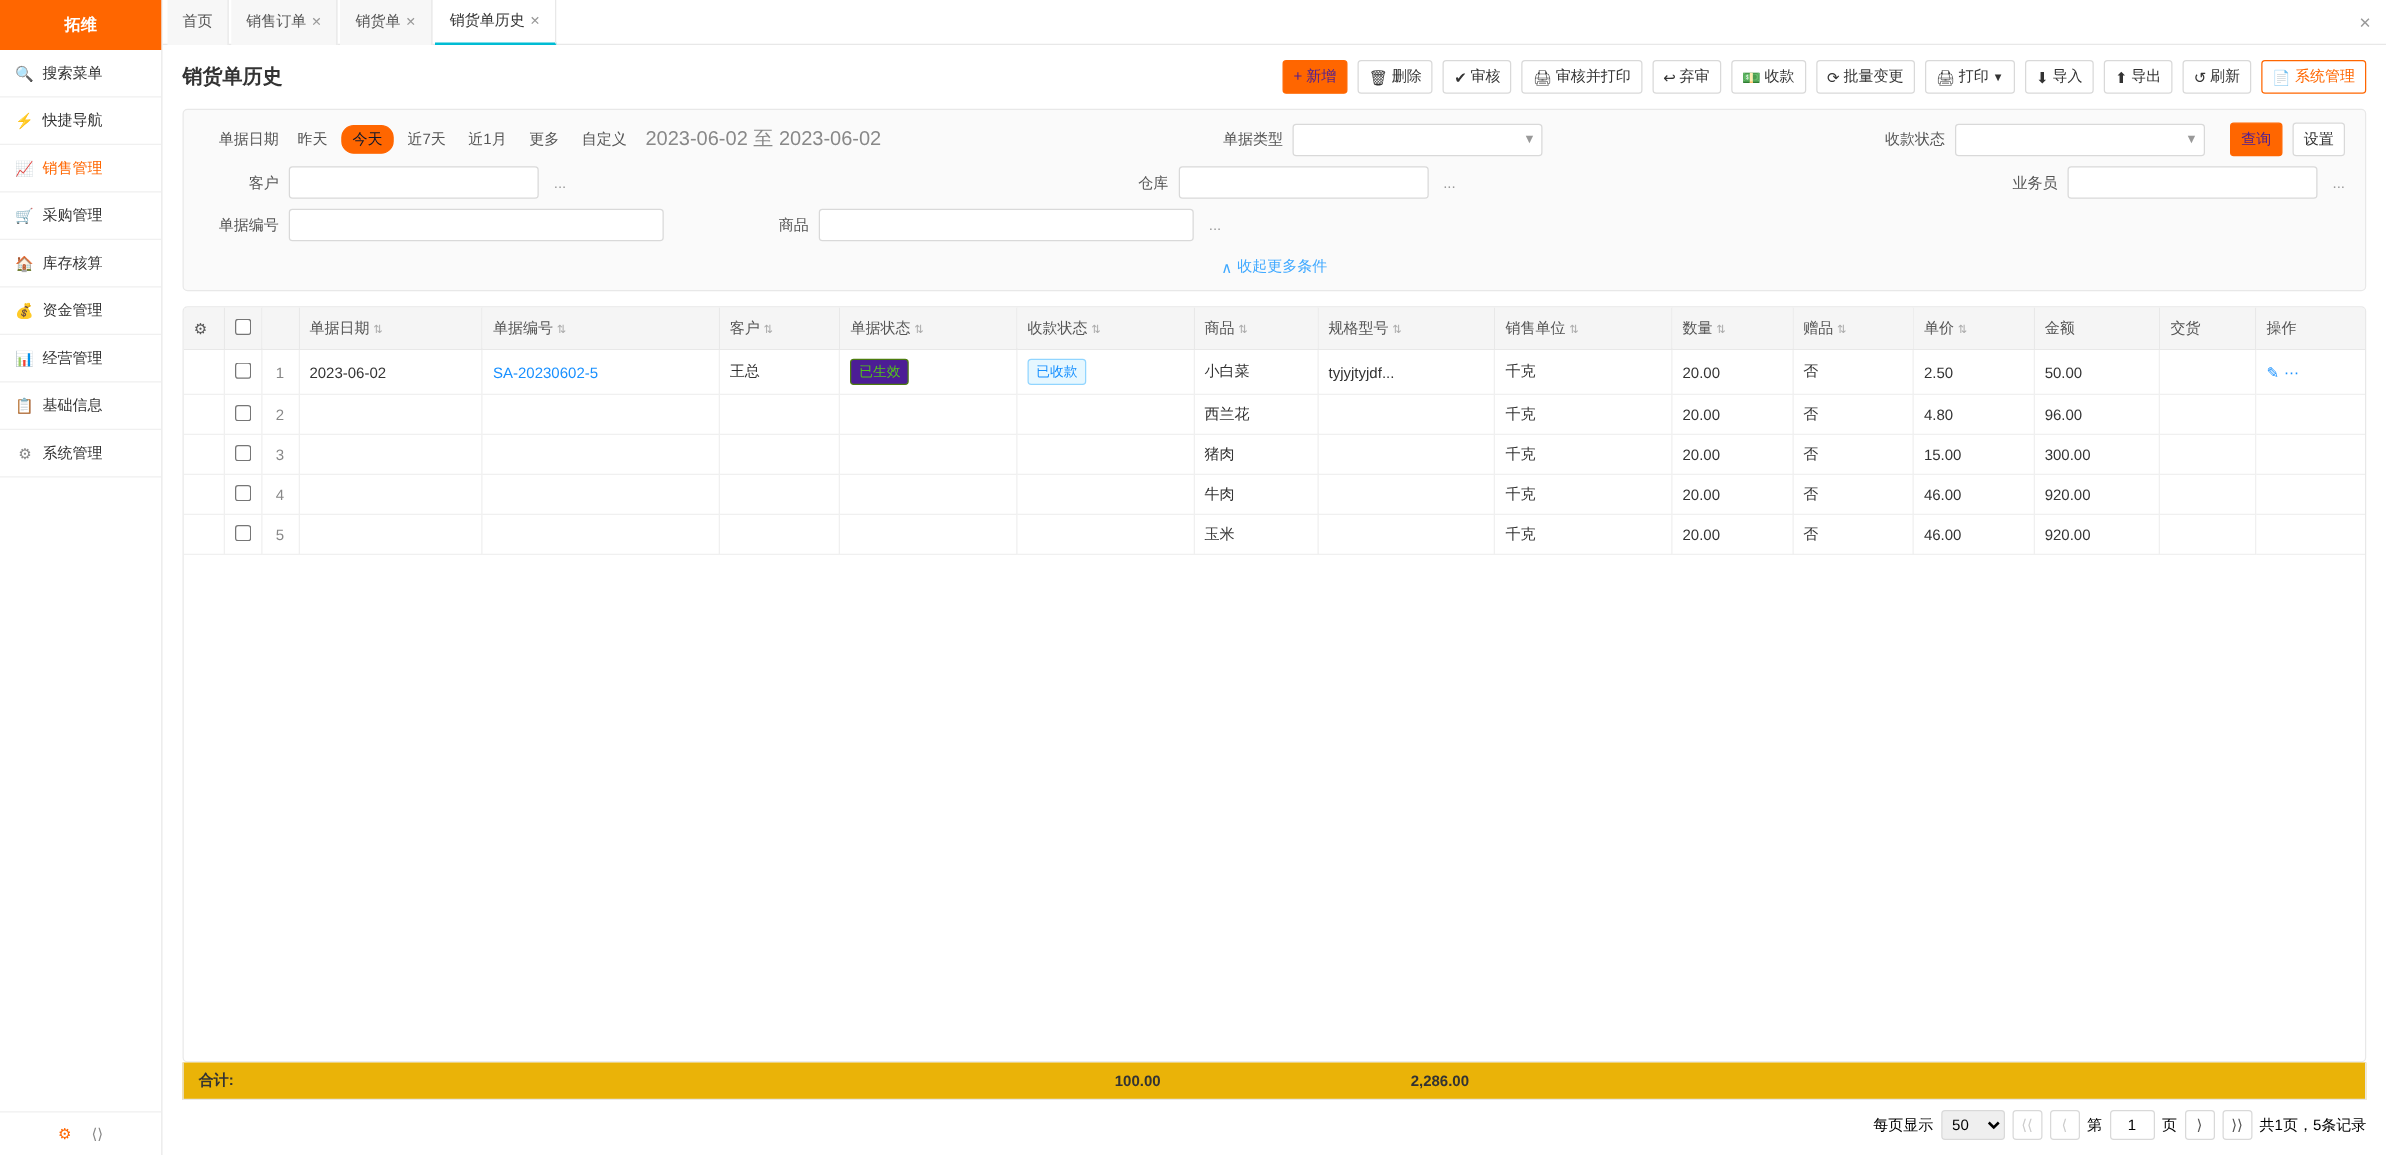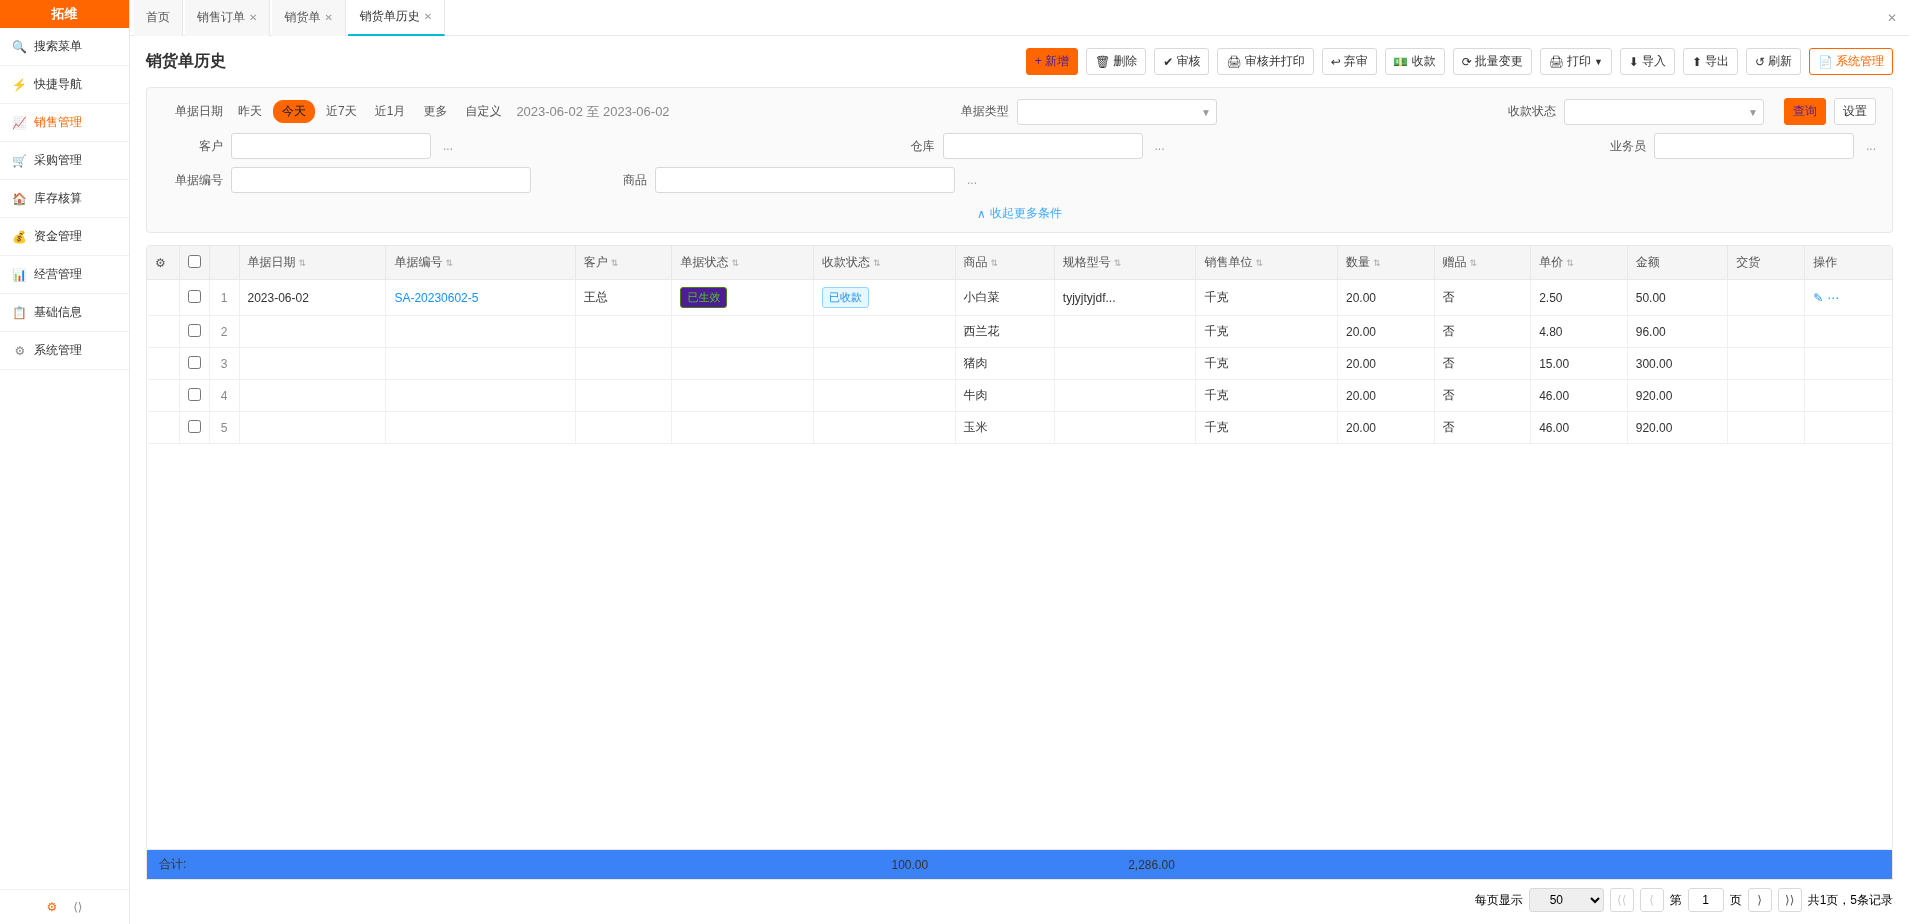--- a/index.html
+++ b/index.html
@@ -9,21 +9,21 @@
     .sidebar {
       width: 130px;
       background: #fff;
       border-right: 1px solid #e8e8e8;
       display: flex;
       flex-direction: column;
       height: 100%;
       flex-shrink: 0;
     }
     .sidebar-logo {
-      height: 28px;
+      height: 40px;
       background: #ff6600;
       display: flex;
       align-items: center;
       justify-content: center;
       color: #fff;
       font-size: 13px;
       font-weight: bold;
     }
     .sidebar-item {
       display: flex;
@@ -128,21 +128,21 @@
       border: 1px solid #d9d9d9; border-radius: 3px;
       padding: 3px 8px; height: 26px; width: 180px;
       outline: none; background: #fff;
     }
     .date-group { display: flex; align-items: center; gap: 4px; }
     .date-tag {
       padding: 2px 6px; border-radius: 3px; cursor: pointer;
       border: 1px solid transparent; color: #555;
     }
     .date-tag.active { color: #0f172a; background: #ff6600; border-color: #ff6600; border-radius: 10px; padding: 2px 8px; }
-    .date-range { color: #888; font-size: 13px; }
+    .date-range { color: #888; font-size: 16px; }
     .filter-select-wrap { position: relative; display: inline-block; }
     .filter-select {
       border: 1px solid #d9d9d9; border-radius: 3px;
       padding: 3px 24px 3px 8px; height: 26px; width: 200px;
       outline: none; background: #fff; appearance: none; cursor: pointer;
     }
     .select-arrow { position: absolute; right: 6px; top: 50%; transform: translateY(-50%); color: #999; pointer-events: none; font-size: 10px; }
     .filter-dots { color: #999; cursor: pointer; margin-left: 4px; }
     .collapse-btn {
       display: flex; align-items: center; gap: 4px;
@@ -172,31 +172,32 @@
       font-size: 11px; white-space: nowrap;
     }
     .status-active { background: #4c1d95; color: #52c41a; border: 1px solid #4d7c0f; }
     .status-paid { background: #e6f7ff; color: #1890ff; border: 1px solid #91d5ff; }
     .action-btn { color: #1890ff; cursor: pointer; margin-right: 4px; }
     .link-text { color: #1890ff; cursor: pointer; }
 
     
     .table-footer {
       display: flex; align-items: center; justify-content: space-between;
-      padding: 6px 12px; background: #3b82f6; border: 1px solid #e8e8e8;
+      padding: 6px 12px; background: #eab308; border: 1px solid #e8e8e8;
       border-top: none; font-size: 12px; color: #333;
       flex-shrink: 0;
+      font-weight: bold;
     }
     .pagination {
       display: flex; align-items: center; gap: 6px; margin-top: 8px;
       justify-content: flex-end; flex-shrink: 0;
     }
     .page-size-select {
       border: 1px solid #d9d9d9; border-radius: 3px;
-      padding: 2px 16px; height: 24px; outline: none;
+      padding: 2px 4px; height: 24px; outline: none;
     }
     .page-btn {
       width: 24px; height: 24px; display: flex; align-items: center;
       justify-content: center; border: 1px solid #d9d9d9; border-radius: 3px;
       cursor: pointer; background: #fff; color: #555;
     }
     .page-btn.disabled { color: #ccc; cursor: not-allowed; }
     .page-input {
       width: 36px; height: 24px; border: 1px solid #d9d9d9;
       border-radius: 3px; text-align: center; outline: none;

